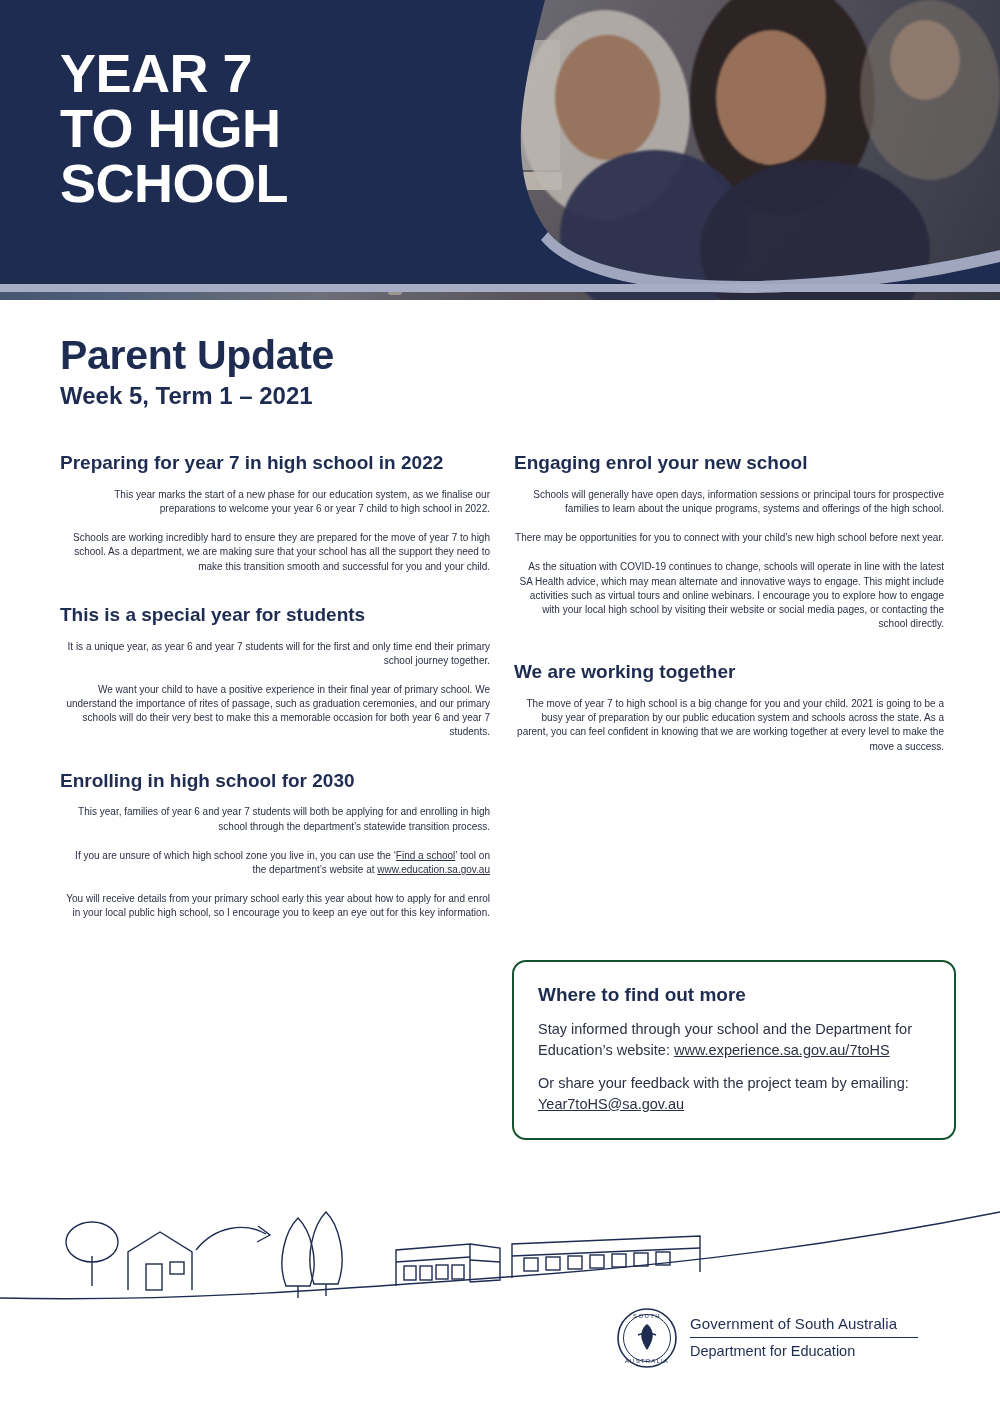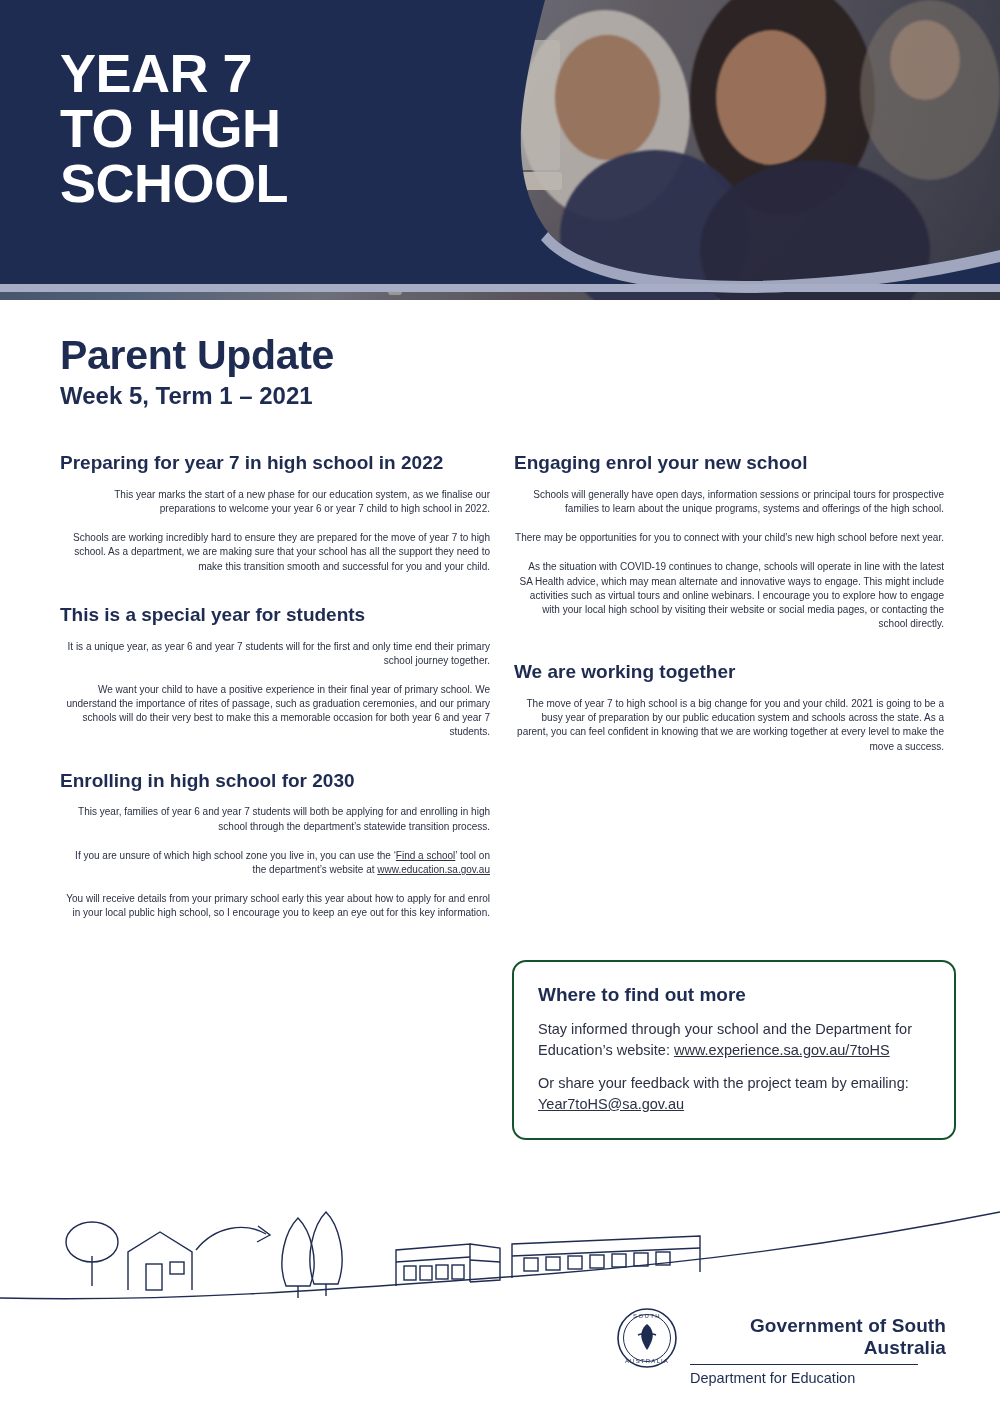--- a/index.html
+++ b/index.html
@@ -152,25 +152,24 @@
   .crest {
     position: absolute;
     left: 0; top: 2px;
     width: 62px; height: 62px;
   }
   .gov-text {
     position: absolute;
     left: 74px; top: 10px;
   }
   .gov-line1 {
-    font-size: 19px;
-    font-weight: bold;
+    font-size: 15px;
+    font-weight: normal;
     color: #1f2c52;
     letter-spacing: 0.1px;
-    text-align: right;
   }
   .gov-rule {
     width: 228px;
     height: 1px;
     background: #1f2c52;
     margin: 5px 0 5px 0;
   }
   .gov-line2 {
     font-size: 14.5px;
     color: #1f2c52;

